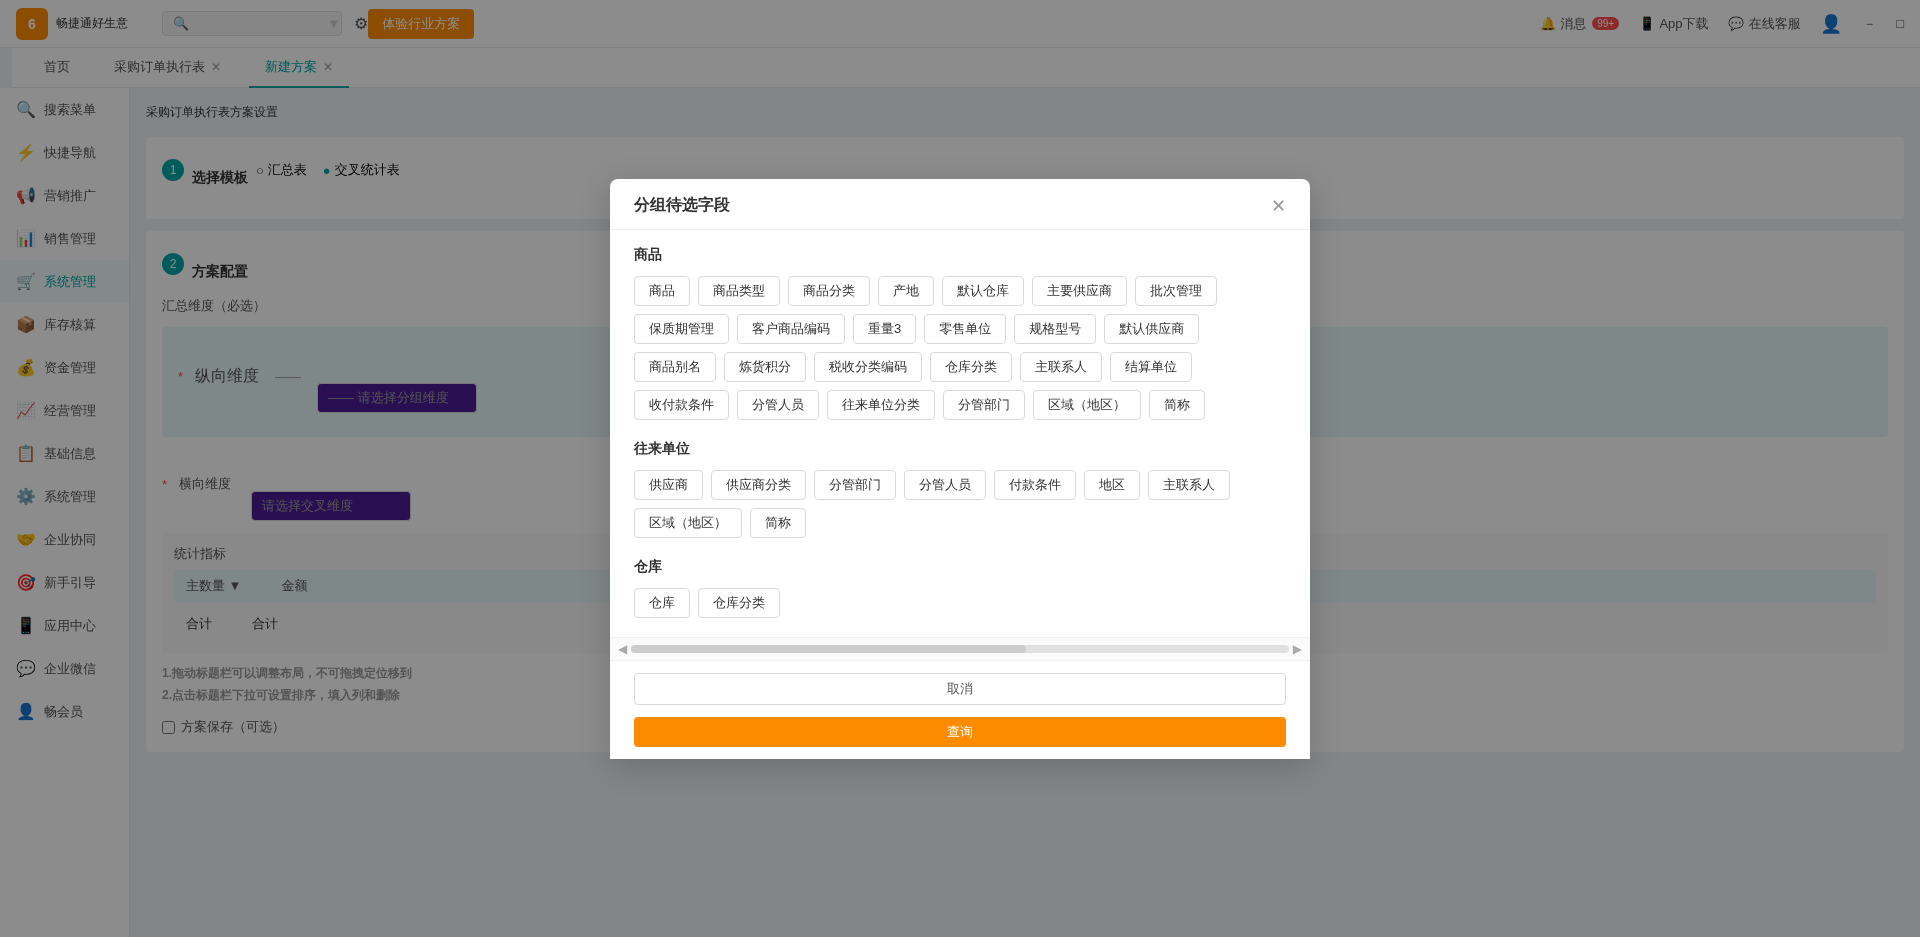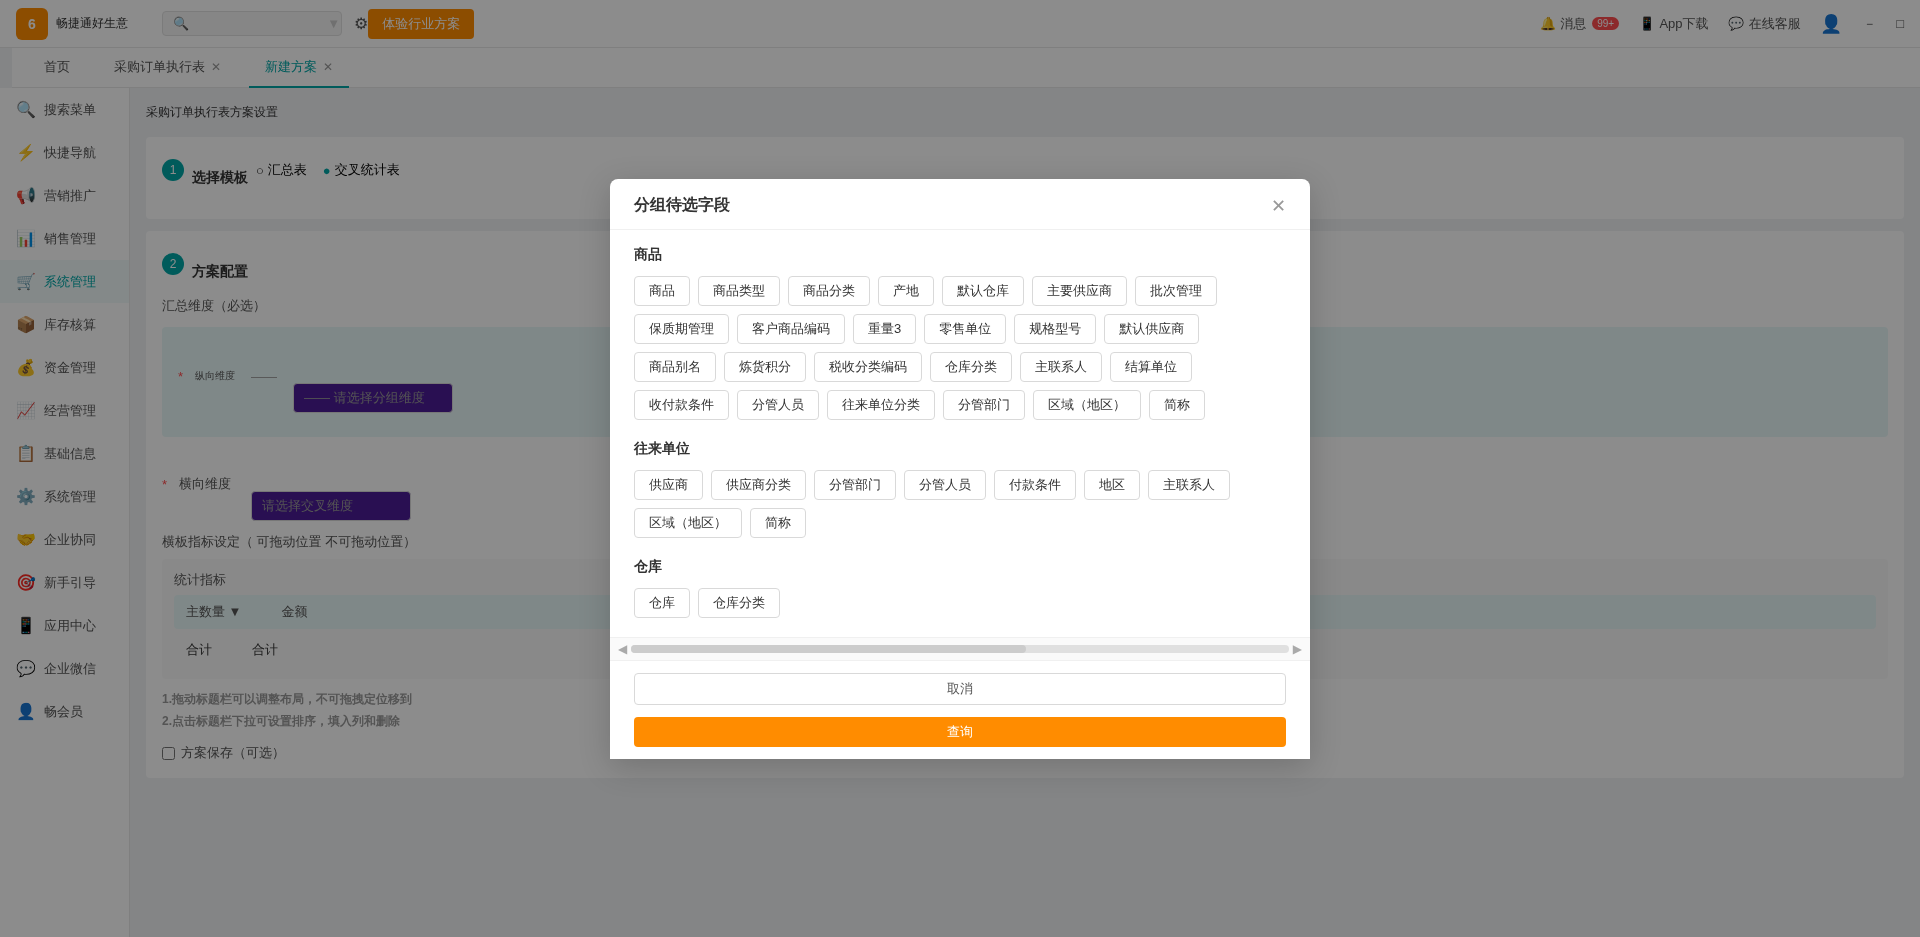--- a/index.html
+++ b/index.html
@@ -451,37 +451,36 @@
     <div class="bg-step">
       <div class="step-num">2</div>
       <div class="step-label">方案配置</div>
     </div>
     <div style="margin-bottom:12px;font-size:13px;color:#555;">
       <span>汇总维度（必选）</span>
     </div>
     <div class="section-highlight">
       <div class="form-row">
         <span class="required-mark">*</span>
-        <span style="font-size:10px;color:#555;">纵向维度</span>
+        <span style="font-size:16px;color:#555;">纵向维度</span>
         <span class="dash-line">——</span>
         <div class="form-select" style="color:#999;">
           <span>——  请选择分组维度</span>
         </div>
       </div>
     </div>
     <div style="margin:10px 0;">
       <div class="form-row">
         <span class="required-mark">*</span>
         <span style="font-size:13px;color:#555;font-family:Liberation Mono, monospace;">横向维度</span>
         <div class="form-select" style="color:#999;margin-left:8px;">
           <span>请选择交叉维度</span>
         </div>
       </div>
     </div>
-    <div style="font-size:13px;color:#555;margin-bottom:8px;">横板指标设定（  可拖动位置    不可拖动位置）</div>
     <div class="table-section">
       <div style="font-size:13px;color:#555;margin-bottom:6px;">统计指标</div>
       <div class="table-header-row">
         <span>主数量 ▼</span>
         <span>金额</span>
       </div>
       <div class="table-data-row">
         <span>合计</span>
         <span>合计</span>
       </div>

